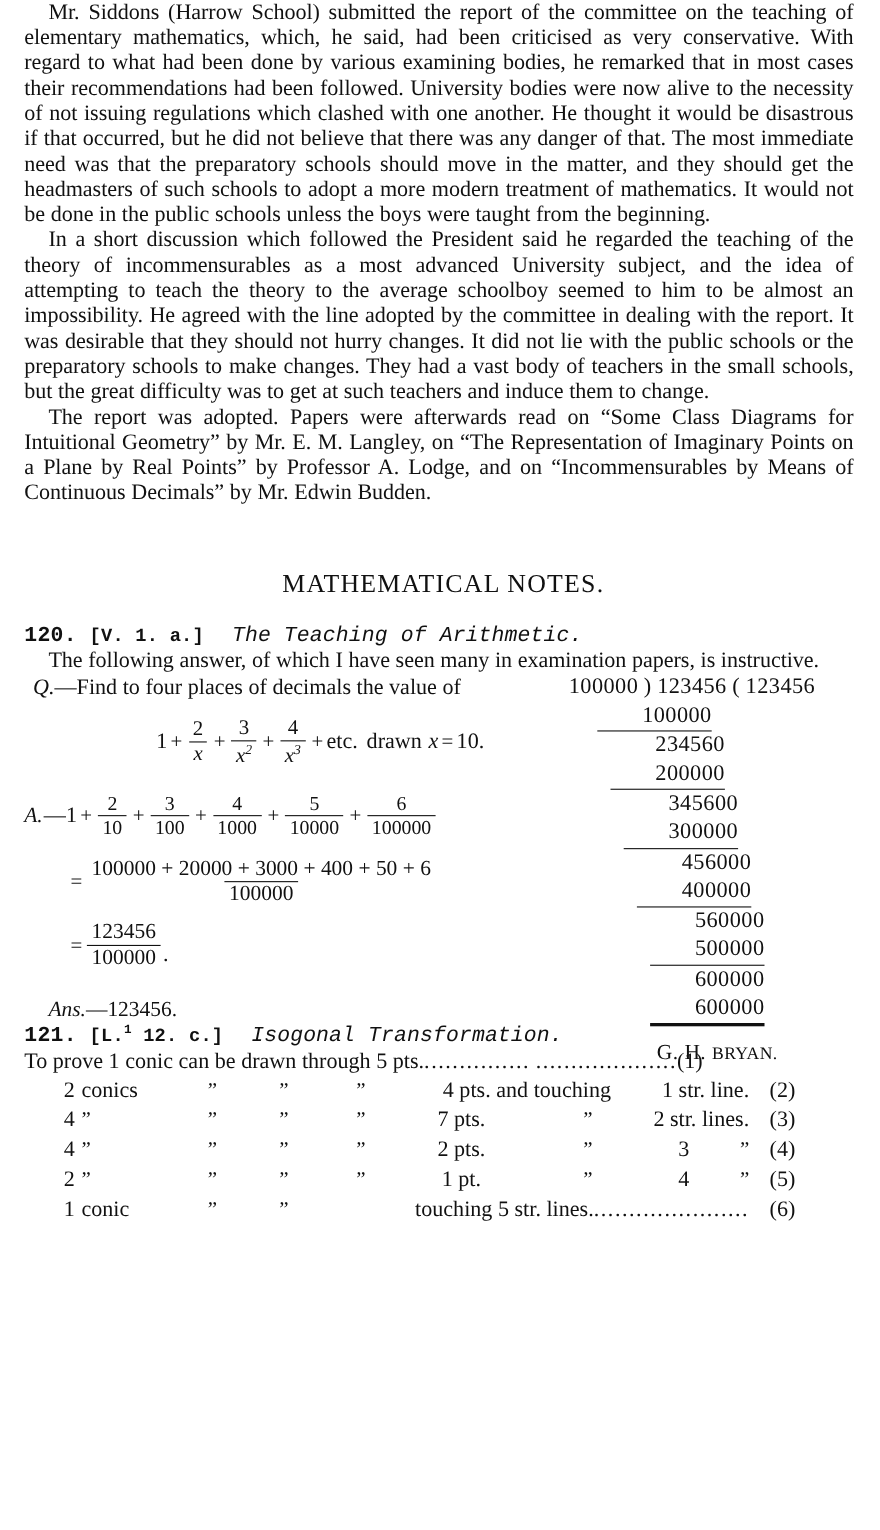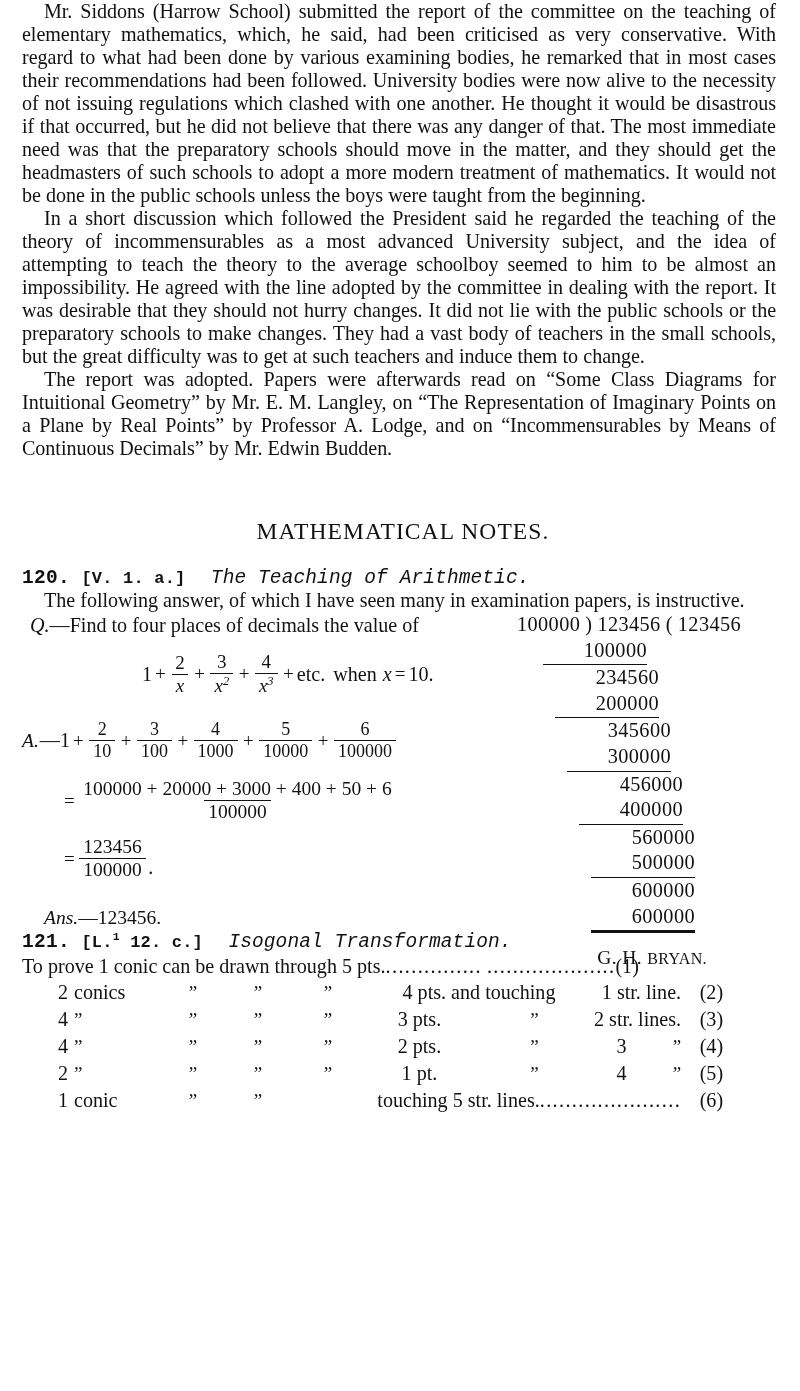--- a/index.html
+++ b/index.html
@@ -291,21 +291,21 @@
           <span class="den"><span class="ital">x</span><span class="sup-x ital">2</span></span>
         </span>
         <span class="op">+</span>
         <span class="frac">
           <span class="num">4</span>
           <span class="den"><span class="ital">x</span><span class="sup-x ital">3</span></span>
         </span>
         <span class="op">+</span>
         <span>etc.</span>
         <span style="width:8px"></span>
-        <span>when</span>
+        <span>drawn</span>
         <span style="width:6px"></span>
         <span class="ital">x</span>
         <span class="op">=</span>
         <span>10.</span>
       </div>
 
       <div class="eqrow r2">
         <span class="lead-label">A.</span>
           <span>—</span>
         <span>1</span>
@@ -400,21 +400,21 @@
         <td class="c-pts" style="width:230px" colspan="2">4 pts. and touching</td>
         <td class="c-tail">1 str. line.</td>
         <td class="c-num">(2)</td>
       </tr>
       <tr>
         <td class="c-count">4</td>
         <td class="c-kind ditto">”</td>
         <td class="c-d1 ditto">”</td>
         <td class="c-d2 ditto">”</td>
         <td class="c-d3 ditto">”</td>
-        <td class="c-pts">3 pts.</td>
+        <td class="c-pts">7 pts.</td>
         <td class="c-mid ditto">”</td>
         <td class="c-tail">2 str. lines.</td>
         <td class="c-num">(3)</td>
       </tr>
       <tr>
         <td class="c-count">4</td>
         <td class="c-kind ditto">”</td>
         <td class="c-d1 ditto">”</td>
         <td class="c-d2 ditto">”</td>
         <td class="c-d3 ditto">”</td>

